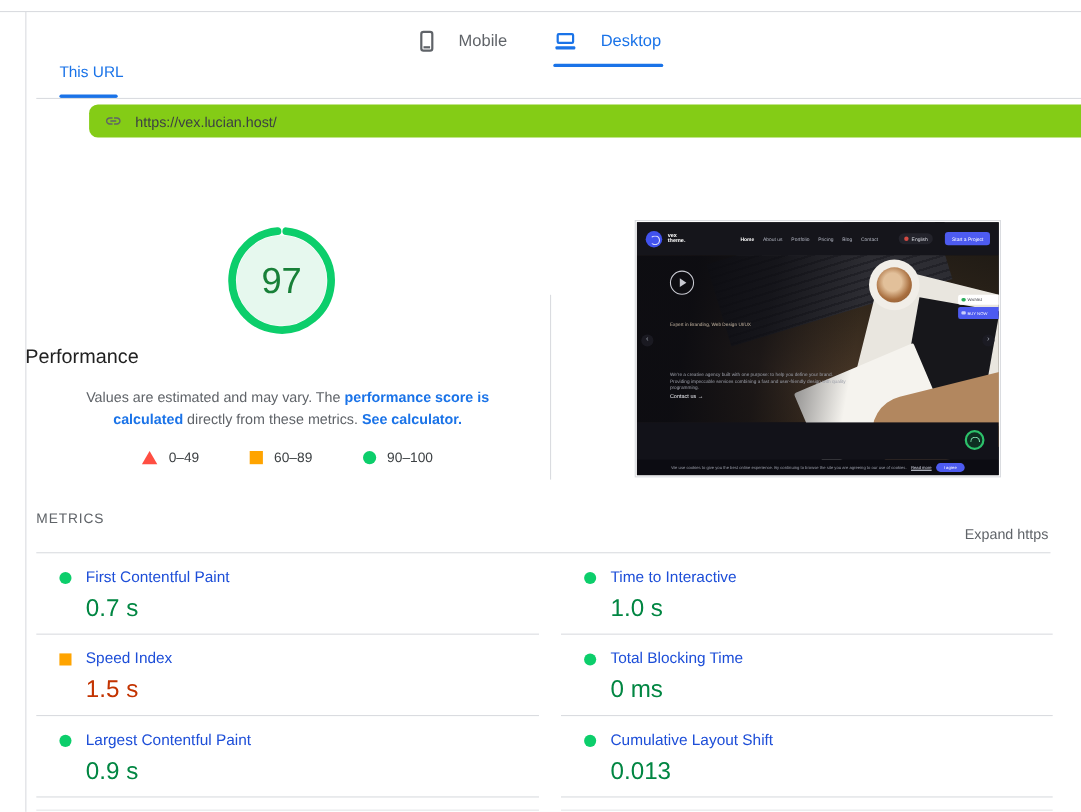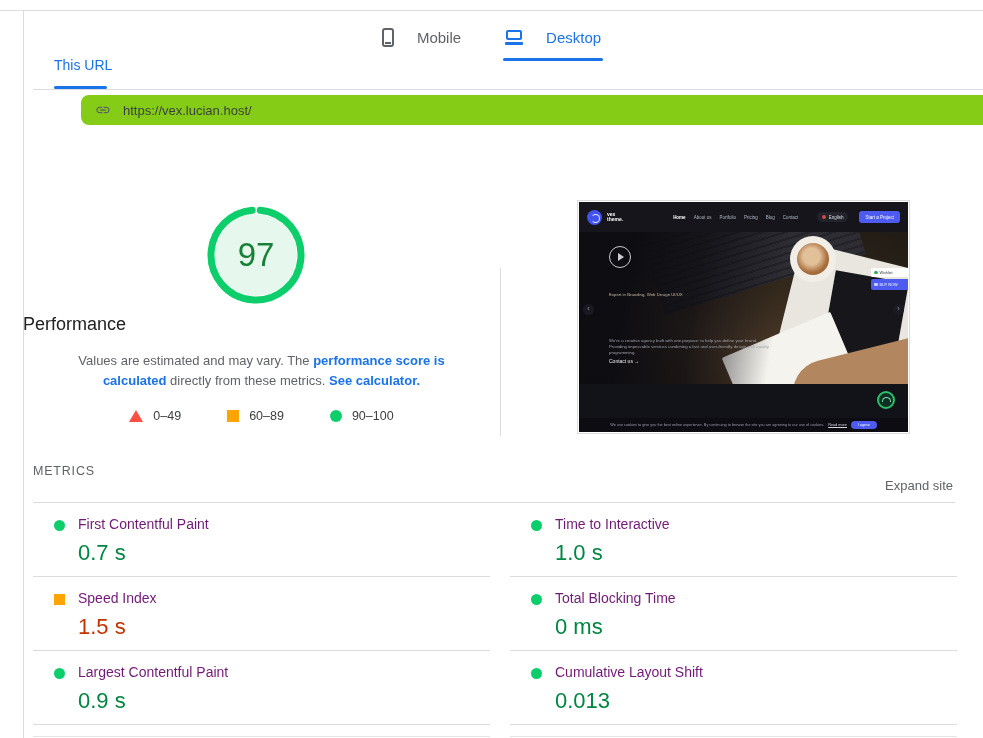--- a/index.html
+++ b/index.html
@@ -122,21 +122,21 @@
 
   
   #metrics-label { left:33px; top:464px; font-size:12.5px; letter-spacing:.8px; color:#5f6368; }
   #expand-view  { top:478px; right:30px; font-size:13px; color:#5f6368; cursor:pointer; }
   #metrics-header-divider { left:33px; top:502px; width:922px; height:1px; background:#dadce0; }
 
   .metric-cell { position:absolute; height:74px; border-bottom:1px solid #dadce0; }
   .metric-cell .dot { position:absolute; left:21px; top:17px; width:11px; height:11px; }
   .dot.pass { background:#0cce6b; border-radius:50%; }
   .dot.average { background:#ffa400; }
-  .metric-name { position:absolute; left:45px; top:13px; font-size:14px; color:#701a75; }
+  .metric-name { position:absolute; left:45px; top:13px; font-size:14px; color:#1d4ed8; }
   .metric-value { position:absolute; left:45px; top:37px; font-size:22px; }
   .metric-value.pass { color:#018642; }
   .metric-value.average { color:#c33300; }
   .cell-l { left:33px; width:457px; }
   .cell-r { left:510px; width:447px; }
   .row-0 { top:503px; } .row-1 { top:577px; } .row-2 { top:651px; }
   #bottom-line-l { left:33px; top:736px; width:457px; height:1px; background:#e3e5e8; }
   #bottom-line-r { left:510px; top:736px; width:447px; height:1px; background:#e3e5e8; }
 </style>
 </head>
@@ -259,21 +259,21 @@
 
     <div id="site-cookie">
       <span>We use cookies to give you the best online experience. By continuing to browse the site you are agreeing to our use of cookies.</span>
       <span class="cookie-link">Read more</span>
       <span class="cookie-btn">I agree</span>
     </div>
   </div>
 </div>
 
 <div class="abs" id="metrics-label">METRICS</div>
-<div class="abs" id="expand-view">Expand site</div>
+<div class="abs" id="expand-view">Expand https</div>
 <div class="abs" id="metrics-header-divider"></div>
 
 <div class="metric-cell cell-l row-0">
   <span class="dot pass"></span>
   <span class="metric-name">First Contentful Paint</span>
   <span class="metric-value pass">0.7 s</span>
 </div>
 <div class="metric-cell cell-r row-0">
   <span class="dot pass"></span>
   <span class="metric-name">Time to Interactive</span>

